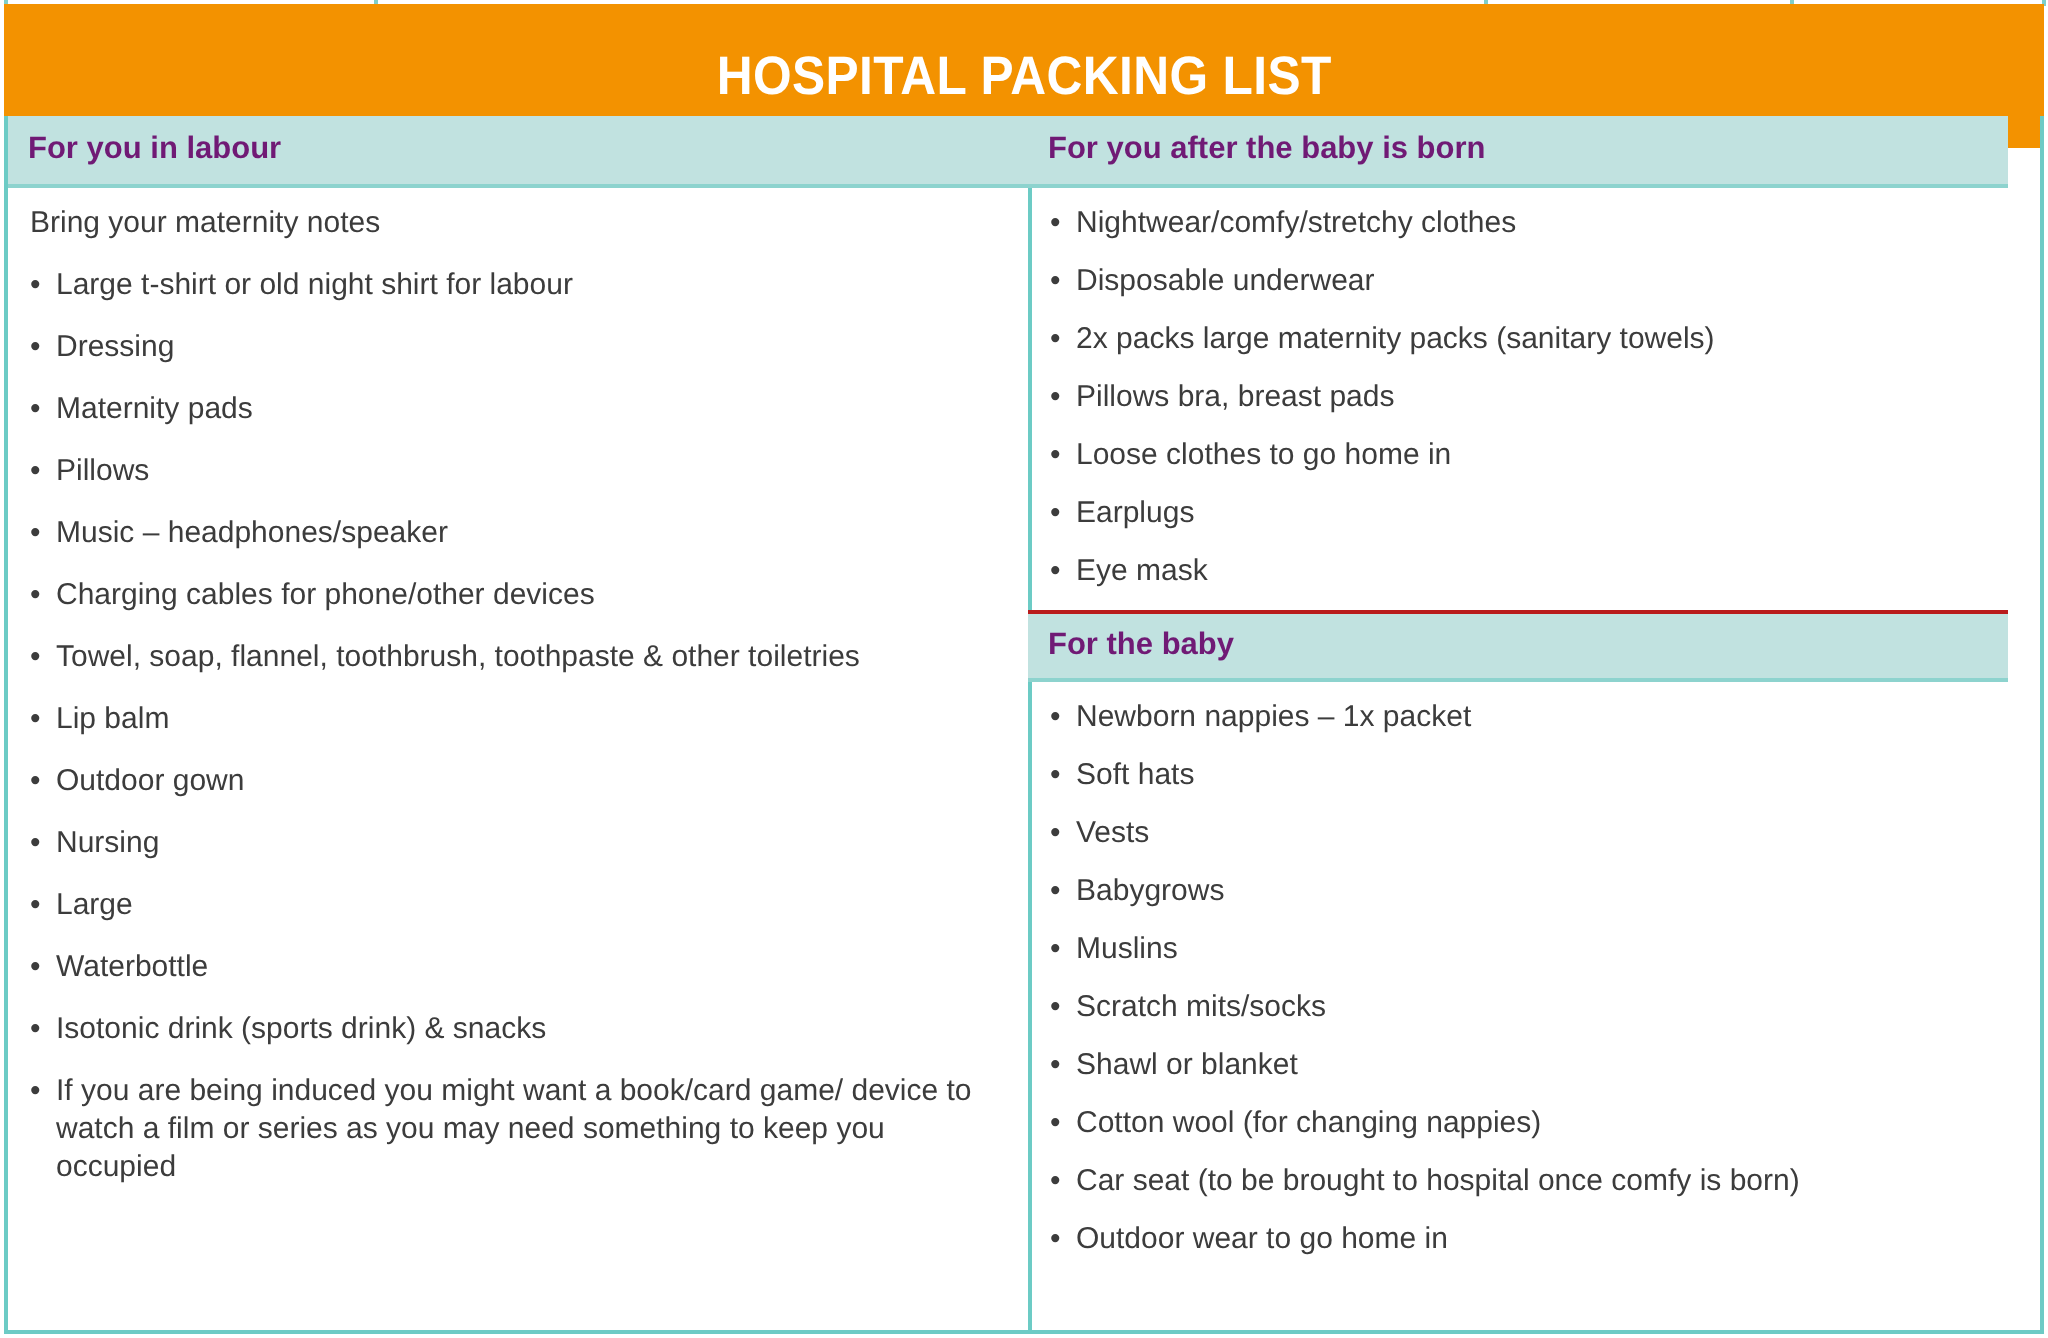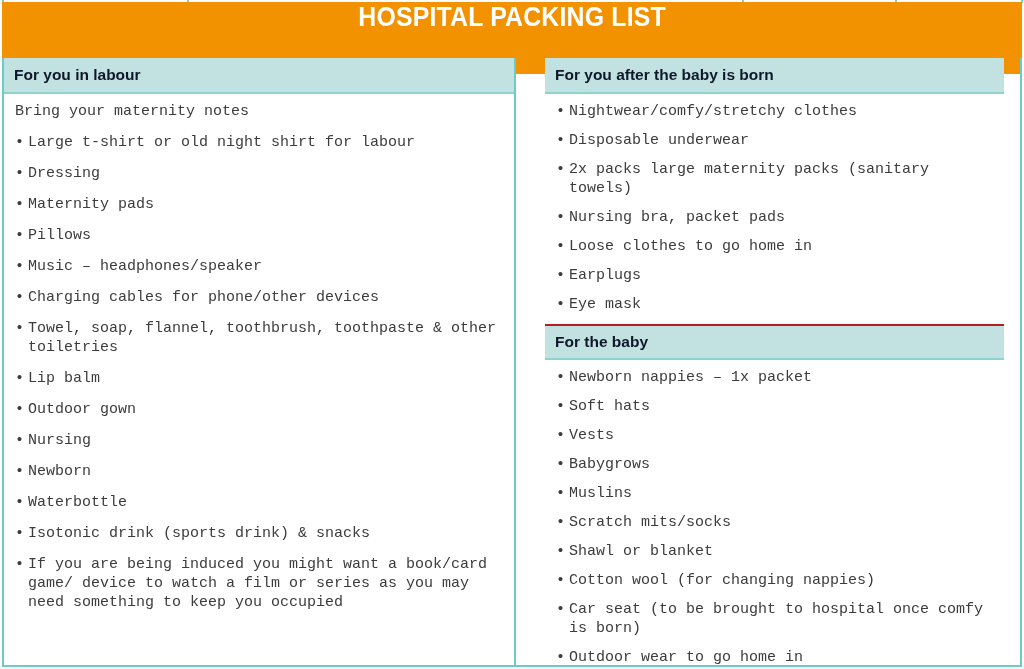--- a/index.html
+++ b/index.html
@@ -1,32 +1,32 @@
 <!DOCTYPE html>
 <html><head>
 <meta charset="utf-8">
 <style>
   html, body { margin:0; padding:0; background:#ffffff; }
   body { width:1024px; height:669px; position:relative; overflow:hidden;
          font-family:"Liberation Sans", "DejaVu Sans", sans-serif; color:#3c3c3c; }
   .top-strip { position:absolute; left:0; top:0; width:1024px; height:3px; background:#fff; }
   .top-strip .vline { position:absolute; top:0; width:2px; height:3px; background:#7fcfca; }
   .title-band { position:absolute; left:2px; top:2px; width:1020px; height:72px; background:#f39200;
-                display:flex; align-items:flex-start; justify-content:center; }
+                display:flex; align-items:center; justify-content:center; }
   .title-band span { color:#fff; font-weight:bold; font-size:27px; letter-spacing:0.2px; transform:scaleX(0.92); }
   .grid { position:absolute; left:2px; top:58px; width:1020px; height:609px;
           border:2px solid #6ccbc5; border-top:none; box-sizing:border-box; }
   .col { position:absolute; top:0; bottom:0; }
   .col-left { left:0; width:510px; border-right:2px solid #6ccbc5; }
-  .col-right { left:510px; right:16px;padding-left:31px; }
+  .col-right { left:510px; right:16px; }
   .sec-head { background:#c1e2e0; height:36px; display:flex; align-items:center; padding-left:10px;
-              font-weight:bold; font-size:15.5px; color:#0f172a; border-bottom:2px solid #8dd3ce; box-sizing:border-box; }
+              font-weight:bold; font-size:15.5px; color:#701a75; border-bottom:2px solid #8dd3ce; box-sizing:border-box; }
   .sec-head.mid { border-top:2px solid #b91c1c; }
   .items { padding:8px 10px 0 11px; }
-  .item { font-size:15px; line-height:19px; margin-bottom:12px; display:flex;font-family:Liberation Mono, monospace; }
+  .item { font-size:15px; line-height:19px; margin-bottom:12px; display:flex; }
   .item .bullet { width:13px; flex:0 0 13px; }
   .item .txt { flex:1; }
   .right-items { padding:8px 10px 0 11px; }
   .right-items .item { margin-bottom:10px; }
 </style>
 </head>
 <body>
 
 <div class="top-strip">
   <div class="vline" style="left:2px"></div>
@@ -83,21 +83,21 @@
         <div class="item">
           <span class="bullet">•</span>
           <span class="txt">Outdoor gown</span>
         </div>
         <div class="item">
           <span class="bullet">•</span>
           <span class="txt">Nursing</span>
         </div>
         <div class="item">
           <span class="bullet">•</span>
-          <span class="txt">Newborn</span>
+          <span class="txt">Large</span>
         </div>
         <div class="item">
           <span class="bullet">•</span>
           <span class="txt">Waterbottle</span>
         </div>
         <div class="item">
           <span class="bullet">•</span>
           <span class="txt">Isotonic drink (sports drink) &amp; snacks</span>
         </div>
         <div class="item">
@@ -116,21 +116,21 @@
         <div class="item">
           <span class="bullet">•</span>
           <span class="txt">Disposable underwear</span>
         </div>
         <div class="item">
           <span class="bullet">•</span>
           <span class="txt">2x packs large maternity packs (sanitary towels)</span>
         </div>
         <div class="item">
           <span class="bullet">•</span>
-          <span class="txt">Nursing bra, packet pads</span>
+          <span class="txt">Pillows bra, breast pads</span>
         </div>
         <div class="item">
           <span class="bullet">•</span>
           <span class="txt">Loose clothes to go home in</span>
         </div>
         <div class="item">
           <span class="bullet">•</span>
           <span class="txt">Earplugs</span>
         </div>
         <div class="item">

